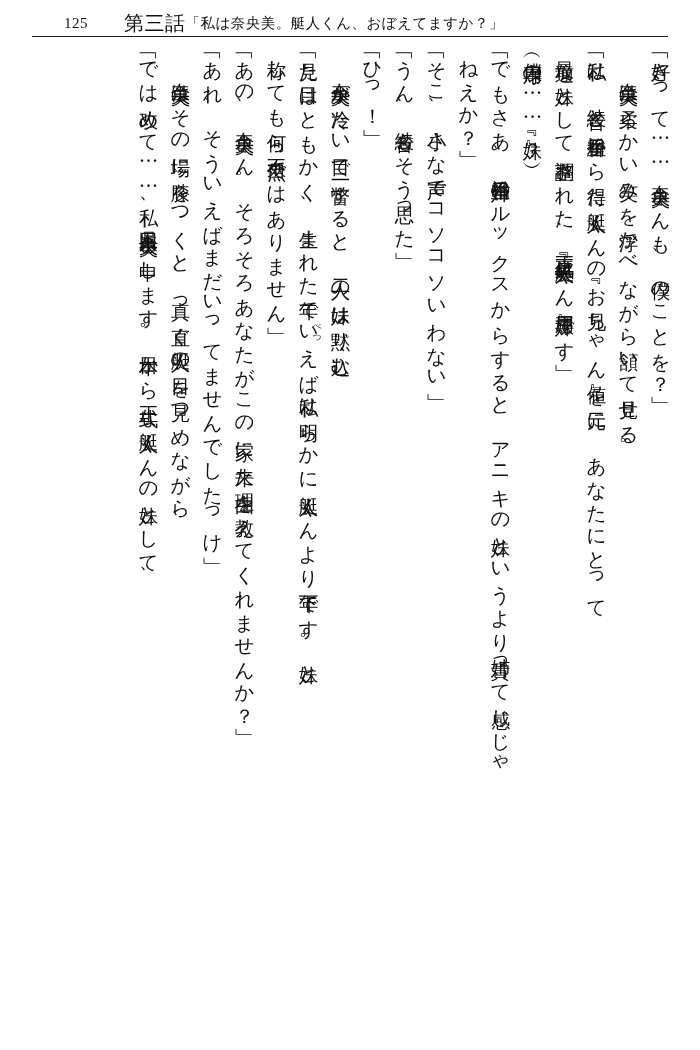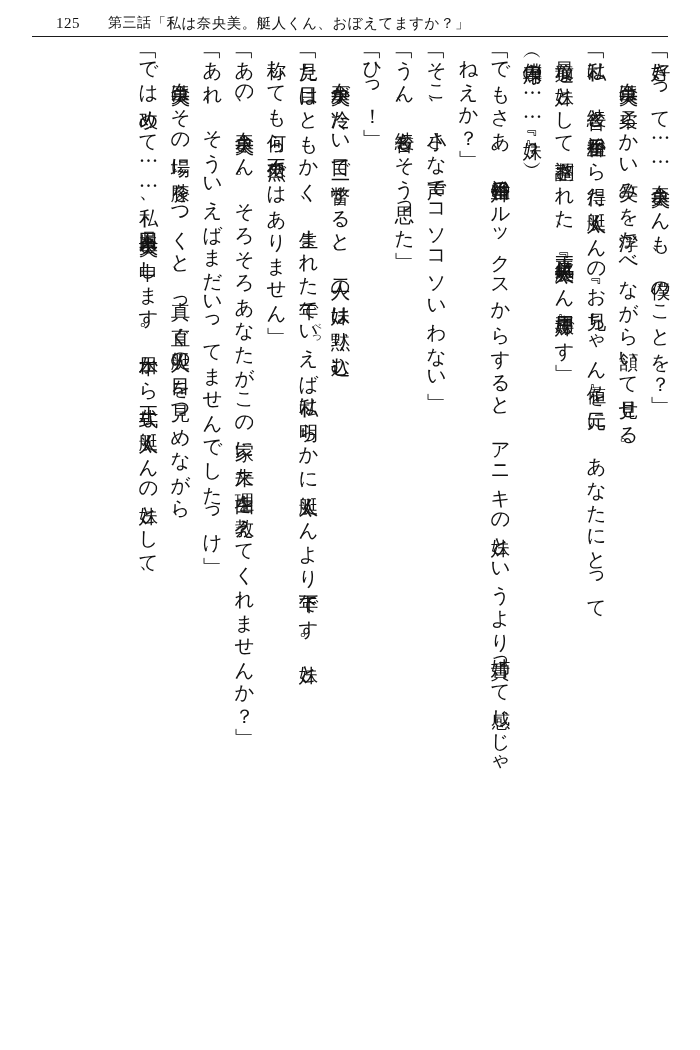--- a/index.html
+++ b/index.html
@@ -35,28 +35,29 @@
     justify-content: flex-start;
     padding-left: 108px;
     box-sizing: border-box;
     font-size: 14.5px;
     letter-spacing: 0.5px;
     color: #111;
     white-space: nowrap;
   }
   .header .page-num {
     position: absolute;
-    left: 56px;
+    left: 64px;
     top: 50%;
     transform: translateY(-50%);
     font-family: "Liberation Serif", serif;
     font-size: 15px;
   }
   .header .chapter {
-    font-size: 14px;
+    font-size: 20px;
+    margin-left: 16px;
   }
   .header .title {
     font-size: 14.5px;
   }
   .header-rule {
     position: absolute;
     top: 36px;
     left: 32px;
     width: 636px;
     height: 1px;

